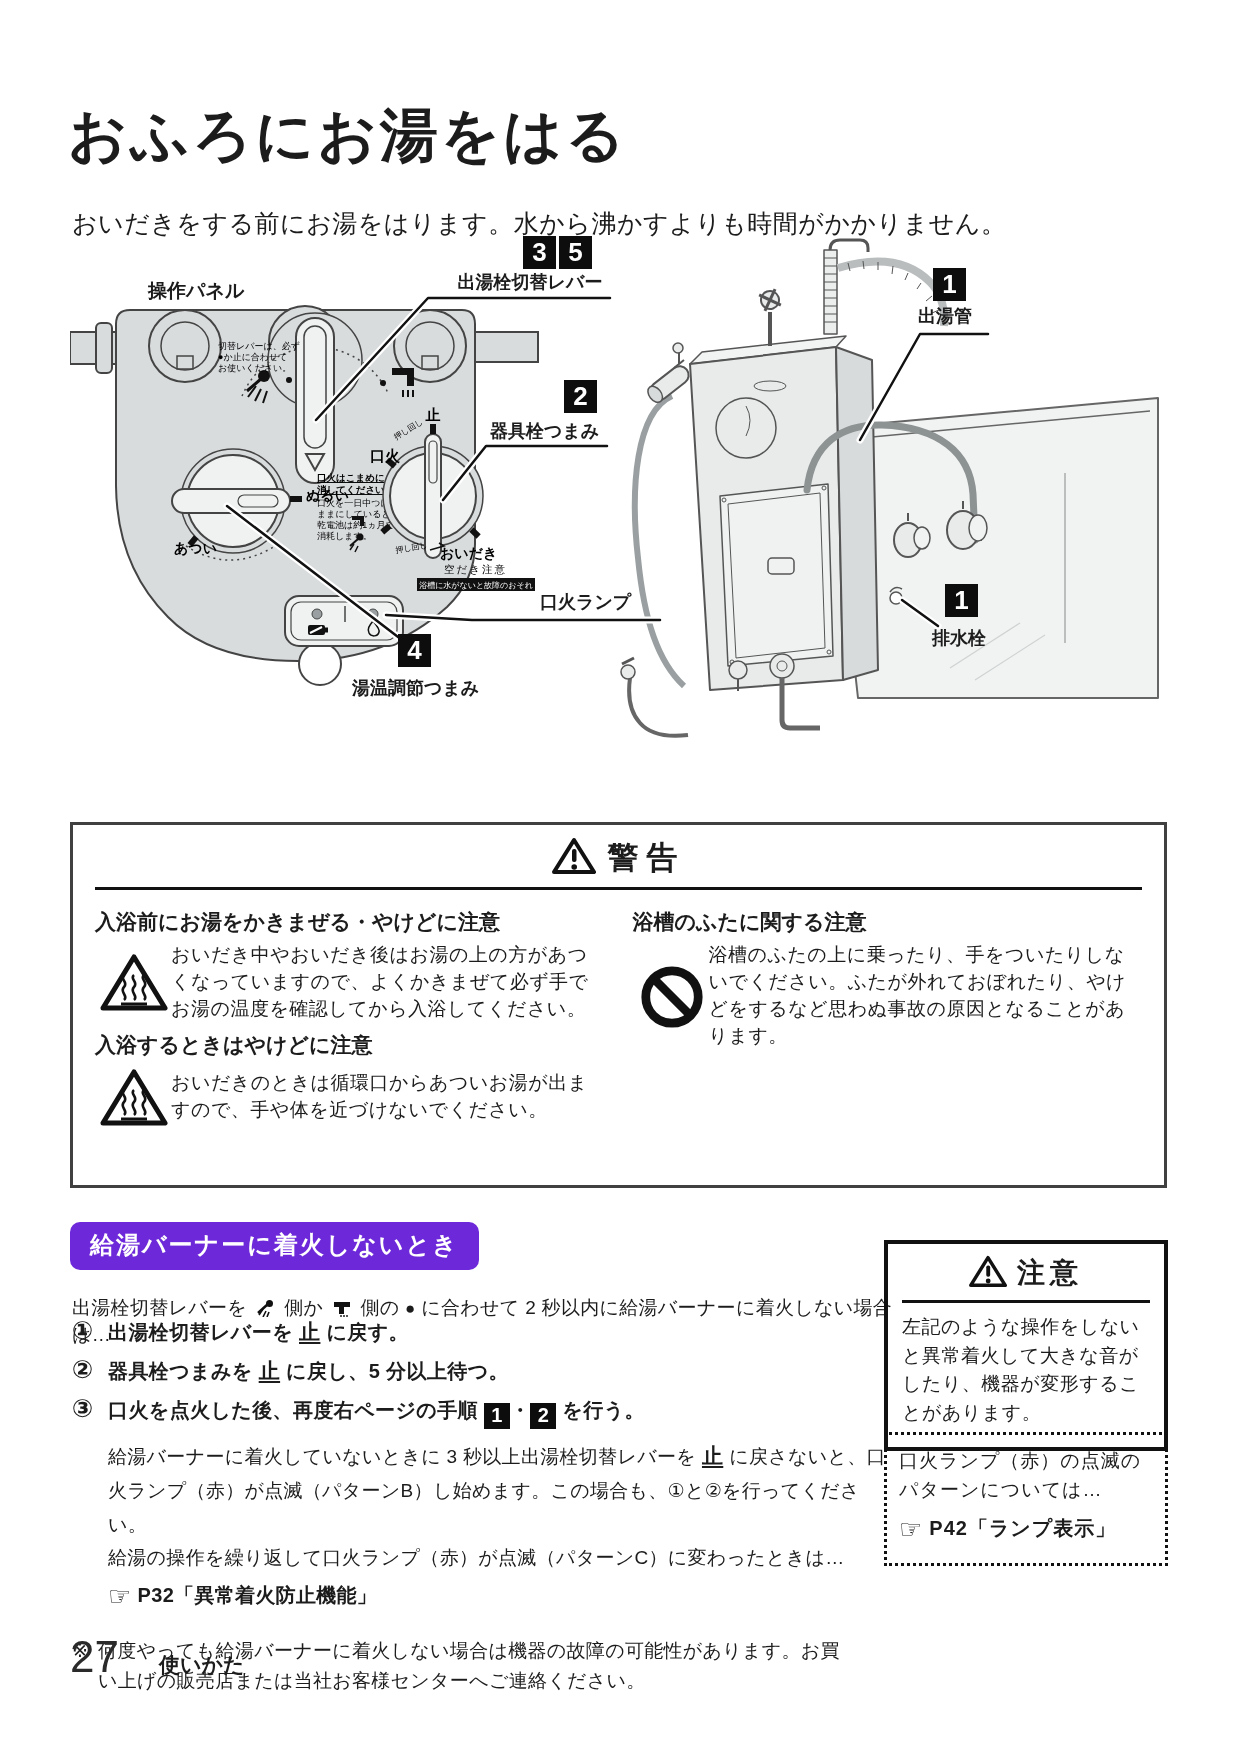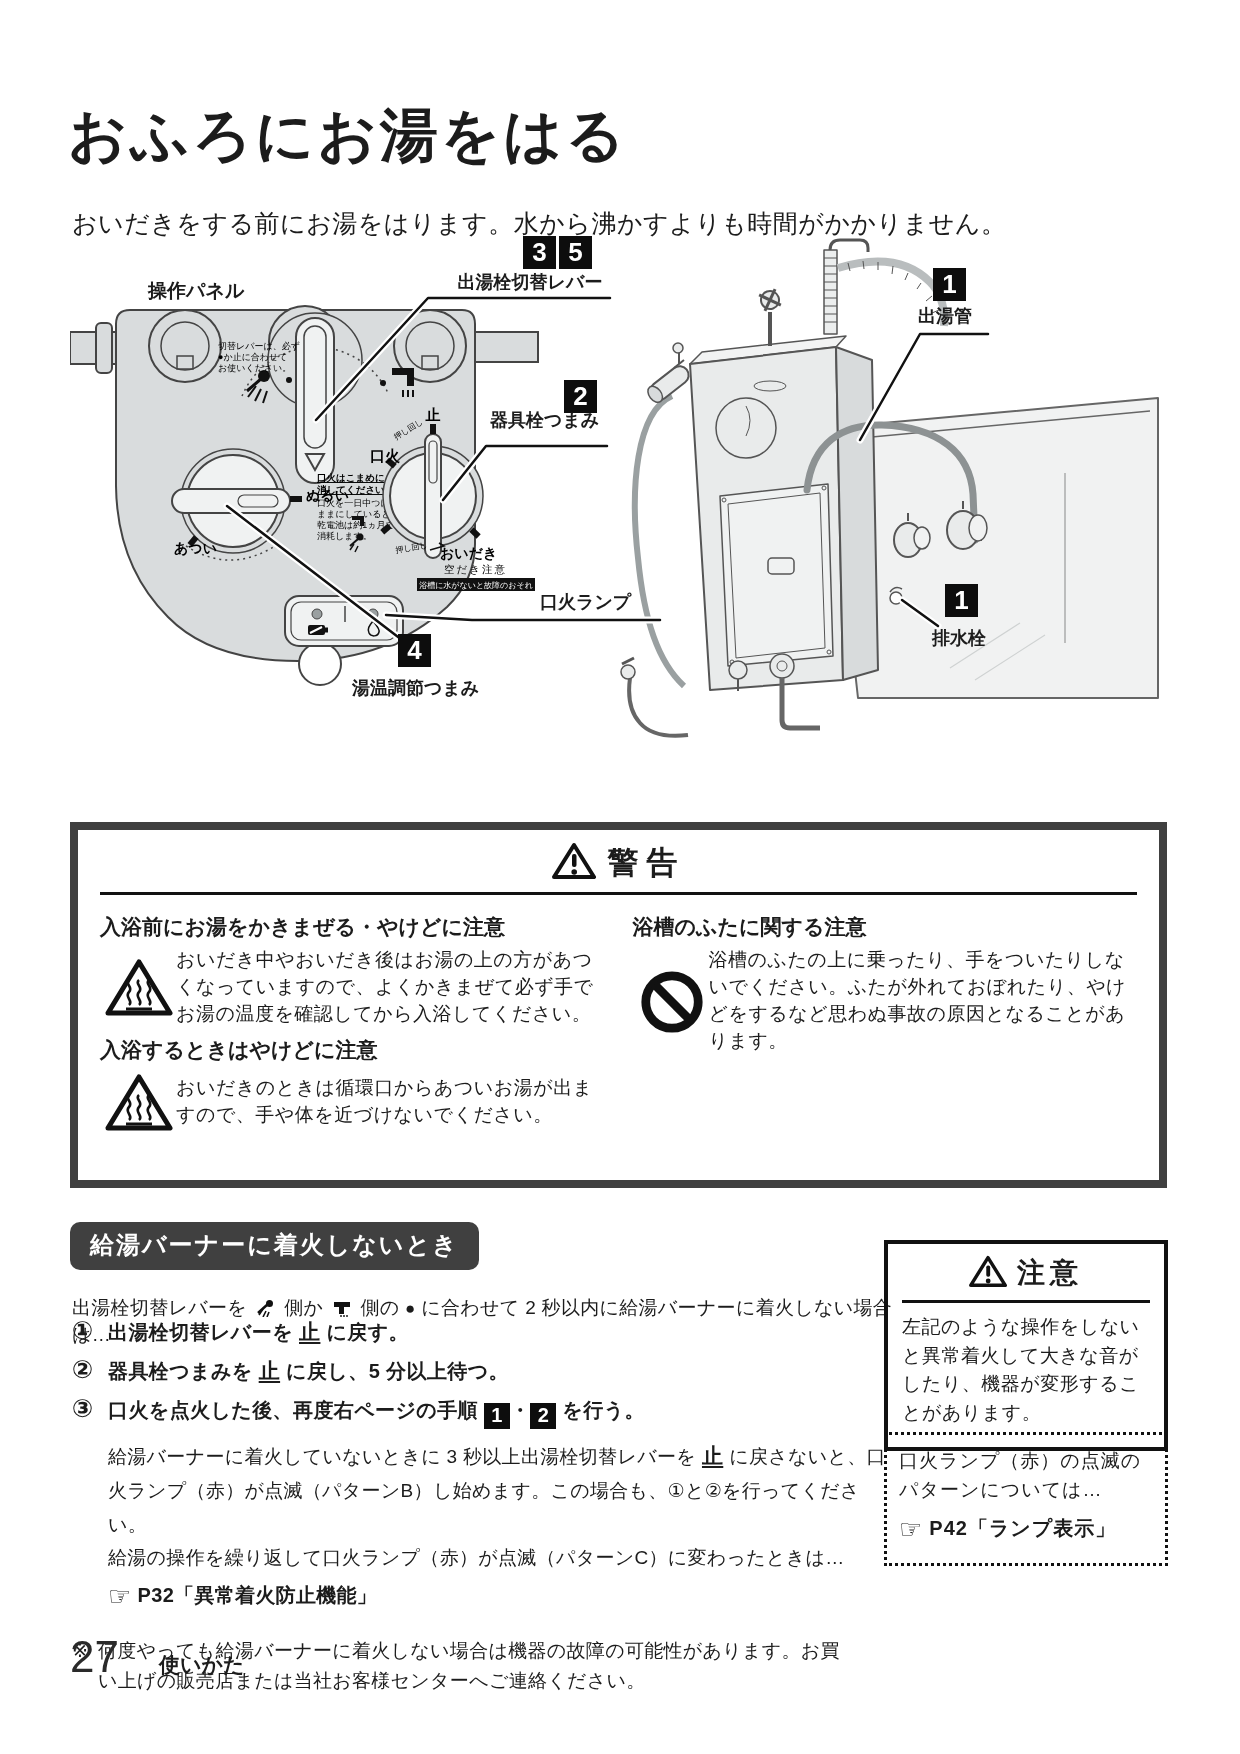--- a/index.html
+++ b/index.html
@@ -11,33 +11,33 @@
 
   .page-title{left:68px;top:58px;font-size:58px;font-weight:900;letter-spacing:3px;}
   .page-intro{left:72px;top:182px;font-size:25px;letter-spacing:.5px;}
 
   .diagram{left:70px;top:228px;width:1100px;height:512px;}
   .panel-label{position:absolute;left:78px;top:50px;font-size:19px;font-weight:bold;}
   .dbadge{position:absolute;width:33px;height:33px;background:#0d0d0d;color:#fff;
           font-size:26px;font-weight:bold;display:flex;align-items:center;justify-content:center;}
   .dcap{position:absolute;font-size:18px;font-weight:bold;white-space:nowrap;}
 
-  .warnbox{left:70px;top:822px;width:1097px;height:366px;border:8px solid #404040;
+  .warnbox{left:70px;top:822px;width:1097px;height:366px;border:3px solid #404040;
            box-sizing:border-box;padding:6px 22px 10px 22px;}
   .warn-header{display:flex;align-items:center;justify-content:center;gap:12px;
                padding:6px 0 8px 0;border-bottom:3px solid #111;}
   .warn-title{font-size:31px;font-weight:bold;letter-spacing:8px;}
   .warn-cols{display:flex;gap:28px;margin-top:10px;}
   .warn-col{width:50%;}
   .warn-item h3{margin:8px 0 4px 0;font-size:21px;font-weight:bold;}
   .warn-row{display:flex;align-items:center;padding-left:2px;}
   .warn-row p{margin:2px 0 0 0;font-size:19px;line-height:1.42;letter-spacing:.5px;}
   .warn-icon{flex:none;width:74px;display:flex;justify-content:center;padding-top:4px;}
 
-  .sec-pill{left:70px;top:1222px;background:#404040;color:#fff;border-radius:10px;
+  .sec-pill{left:70px;top:1222px;background:#6d28d9;color:#fff;border-radius:10px;
             padding:7px 20px 9px 20px;font-size:24px;font-weight:bold;letter-spacing:2px;}
   .burner-intro{left:72px;top:1276px;width:830px;font-size:19px;letter-spacing:.3px;}
   .burner-intro .dot{font-size:17px;}
   .inline-icon{display:inline-block;vertical-align:-3px;margin:0 3px;}
 
   .steps{left:72px;top:1316px;width:818px;}
   .step{display:flex;align-items:baseline;margin-bottom:9px;}
   .circ{flex:none;font-size:25px;font-weight:bold;width:36px;}
   .step-main{font-size:20px;font-weight:bold;letter-spacing:.4px;}
   .stop{font-weight:bold;text-decoration:underline;text-underline-offset:3px;margin:0 6px;font-size:21px;}
@@ -265,21 +265,21 @@
       </g>
     </svg>
 
     <div class="panel-label">操作パネル</div>
 
     <div class="dbadge" style="left:453px;top:8px;">3</div>
     <div class="dbadge" style="left:489px;top:8px;">5</div>
     <div class="dcap" style="left:385px;top:42px;width:150px;text-align:center;">出湯栓切替レバー</div>
 
     <div class="dbadge" style="left:494px;top:152px;">2</div>
-    <div class="dcap" style="left:420px;top:180px;">器具栓つまみ</div>
+    <div class="dcap" style="left:420px;top:191px;">器具栓つまみ</div>
 
     <div class="dcap" style="left:470px;top:362px;">口火ランプ</div>
 
     <div class="dbadge" style="left:328px;top:406px;">4</div>
     <div class="dcap" style="left:282px;top:448px;">湯温調節つまみ</div>
 
     <div class="dbadge" style="left:863px;top:40px;">1</div>
     <div class="dcap" style="left:848px;top:76px;">出湯管</div>
 
     <div class="dbadge" style="left:875px;top:356px;">1</div>

